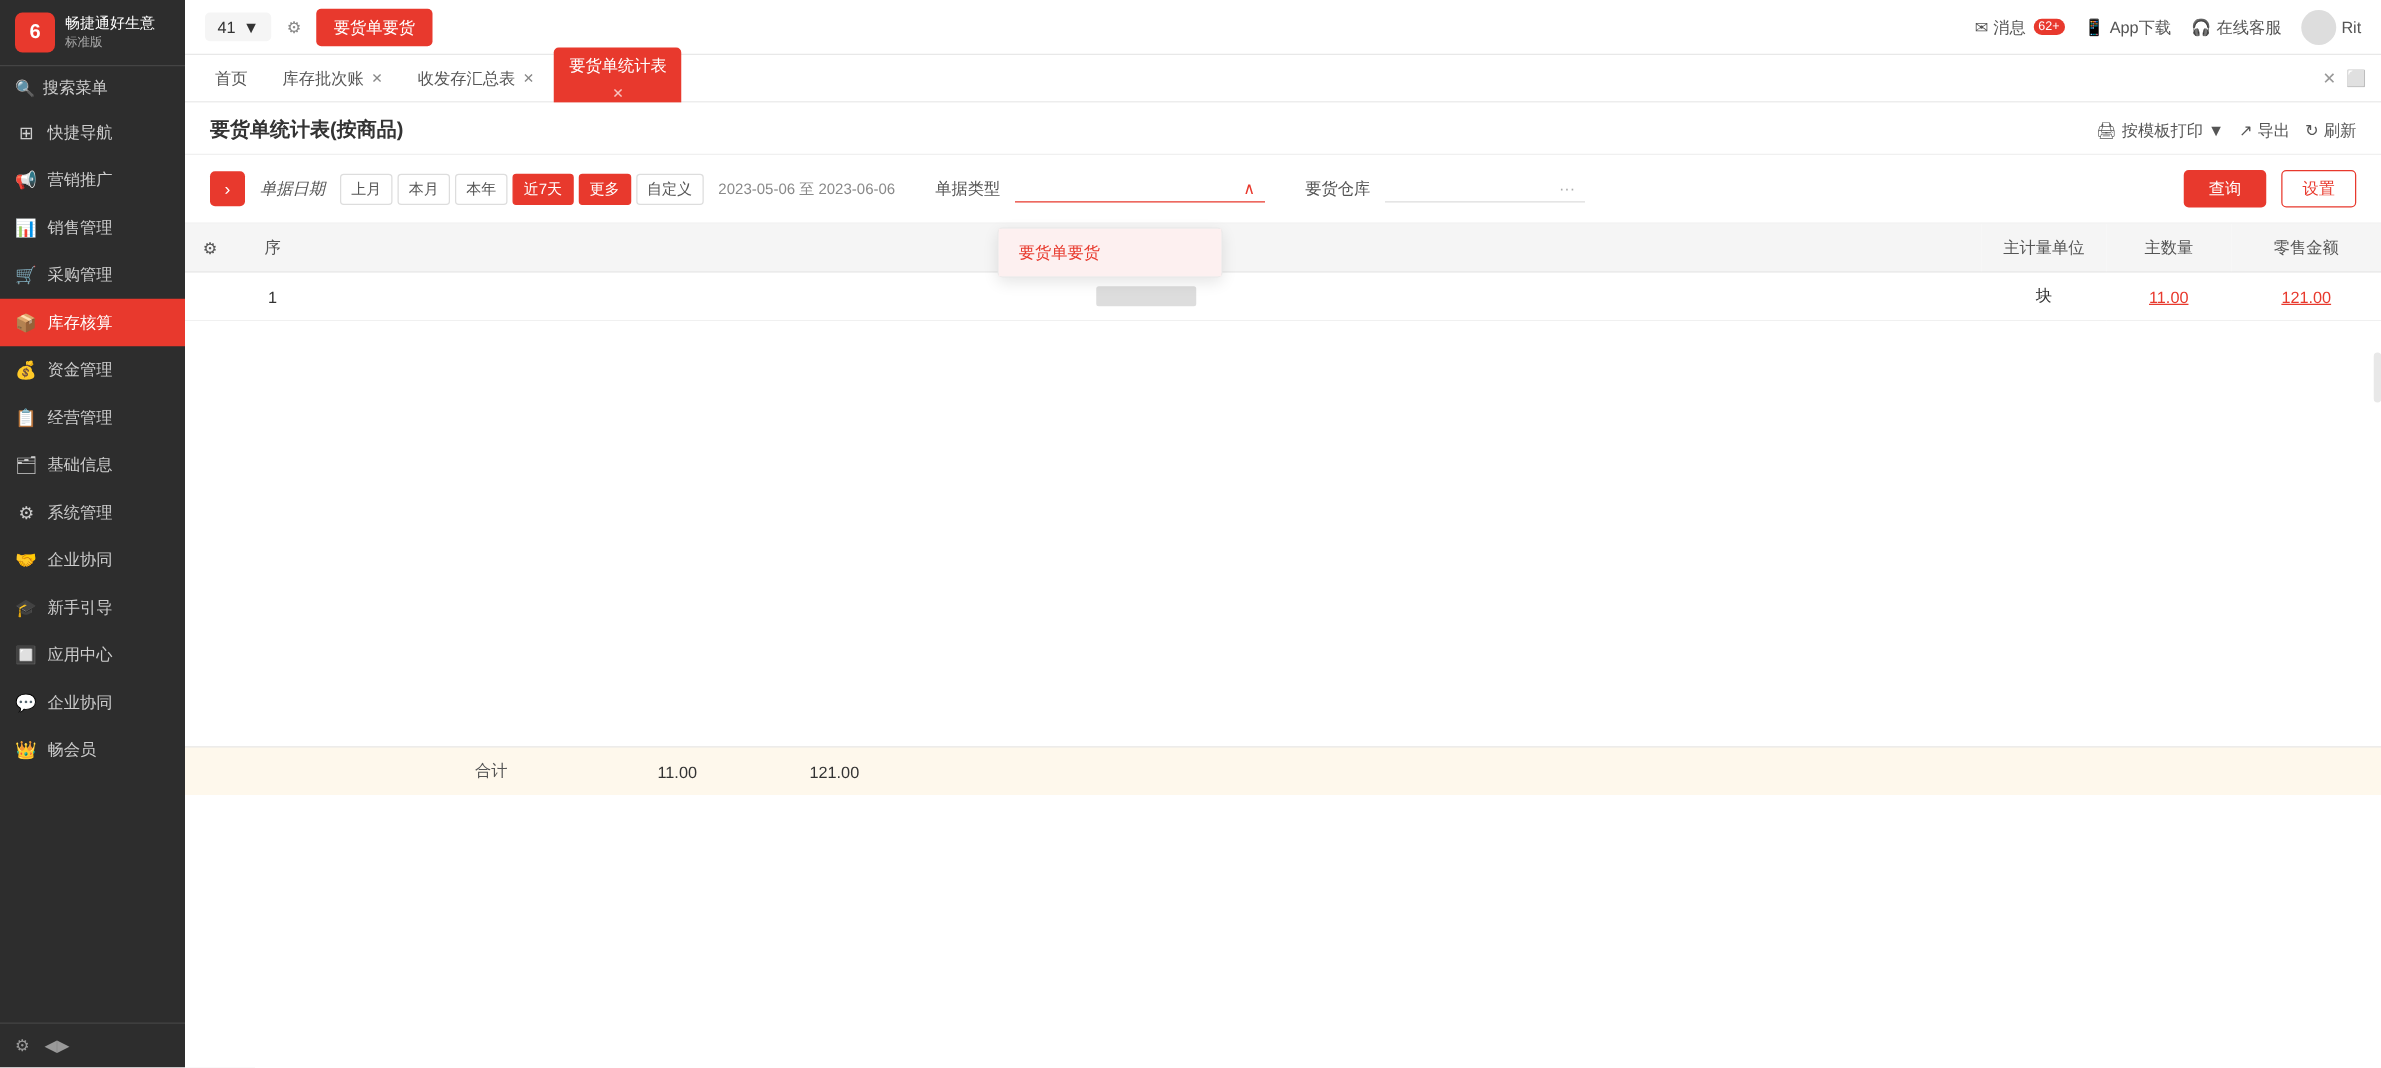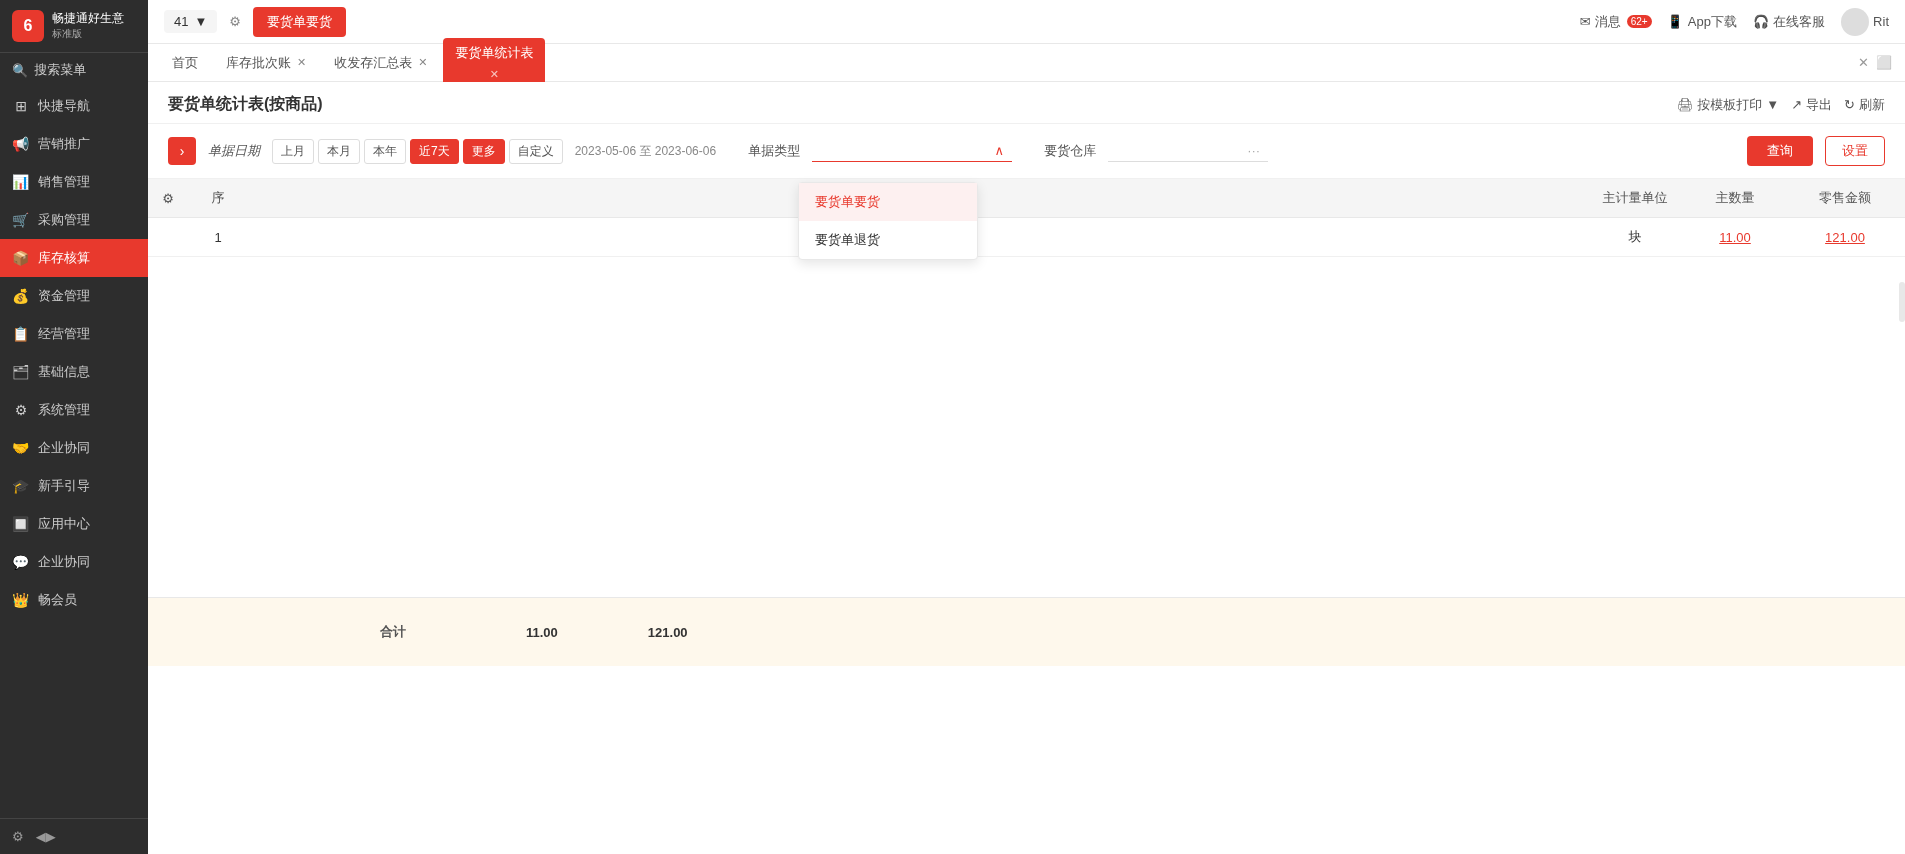--- a/index.html
+++ b/index.html
@@ -330,24 +330,23 @@
     .col-unit { width: 100px; }
     .col-qty { width: 100px; }
     .col-amount { width: 120px; }
 
     .cell-value { color: #e8392d; text-decoration: underline; cursor: pointer; }
 
     
     .table-footer {
       background: #fef8ec;
       border-top: 1px solid #e8e8e8;
-      padding: 25px 12px;
-      display: flex;
-      align-items: center;
-      font-weight: bold;
+      padding: 10px 12px;
+      display: flex;
+      align-items: center;
     }
     .footer-label { color: #555; padding-left: 220px; font-size: 13px; }
     .footer-qty { color: #333; font-size: 13px; padding-left: 120px; }
     .footer-amount { color: #333; font-size: 13px; padding-left: 90px; }
 
     
     .product-blur {
       display: inline-block;
       background: #ddd;
       color: transparent;
@@ -567,23 +566,20 @@
           <span></span>
           <span class="filter-dots">···</span>
         </div>
 
         <button class="query-btn">查询</button>
         <button class="settings-btn">设置</button>
 
         <div class="dropdown-menu">
           <div class="dropdown-item selected">
             <span>要货单要货</span>
-          </div>
-          <div class="dropdown-item">
-            <span>要货单退货</span>
           </div>
         </div>
       </div>
 
       <div class="table-wrapper">
         <table>
           <thead>
             <tr>
               <th class="col-settings">⚙</th>
               <th class="col-no">序</th>

